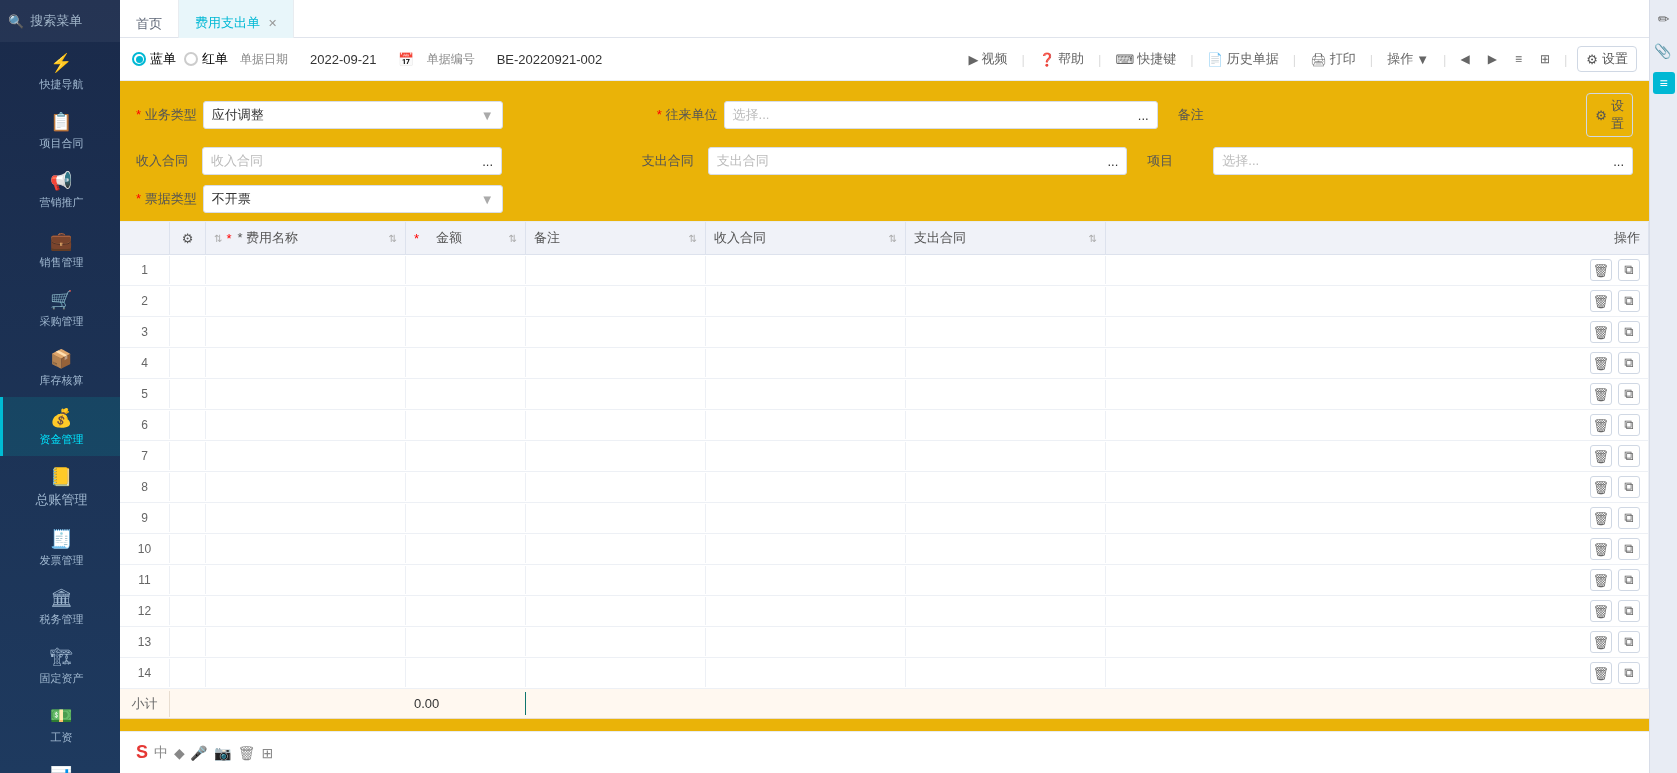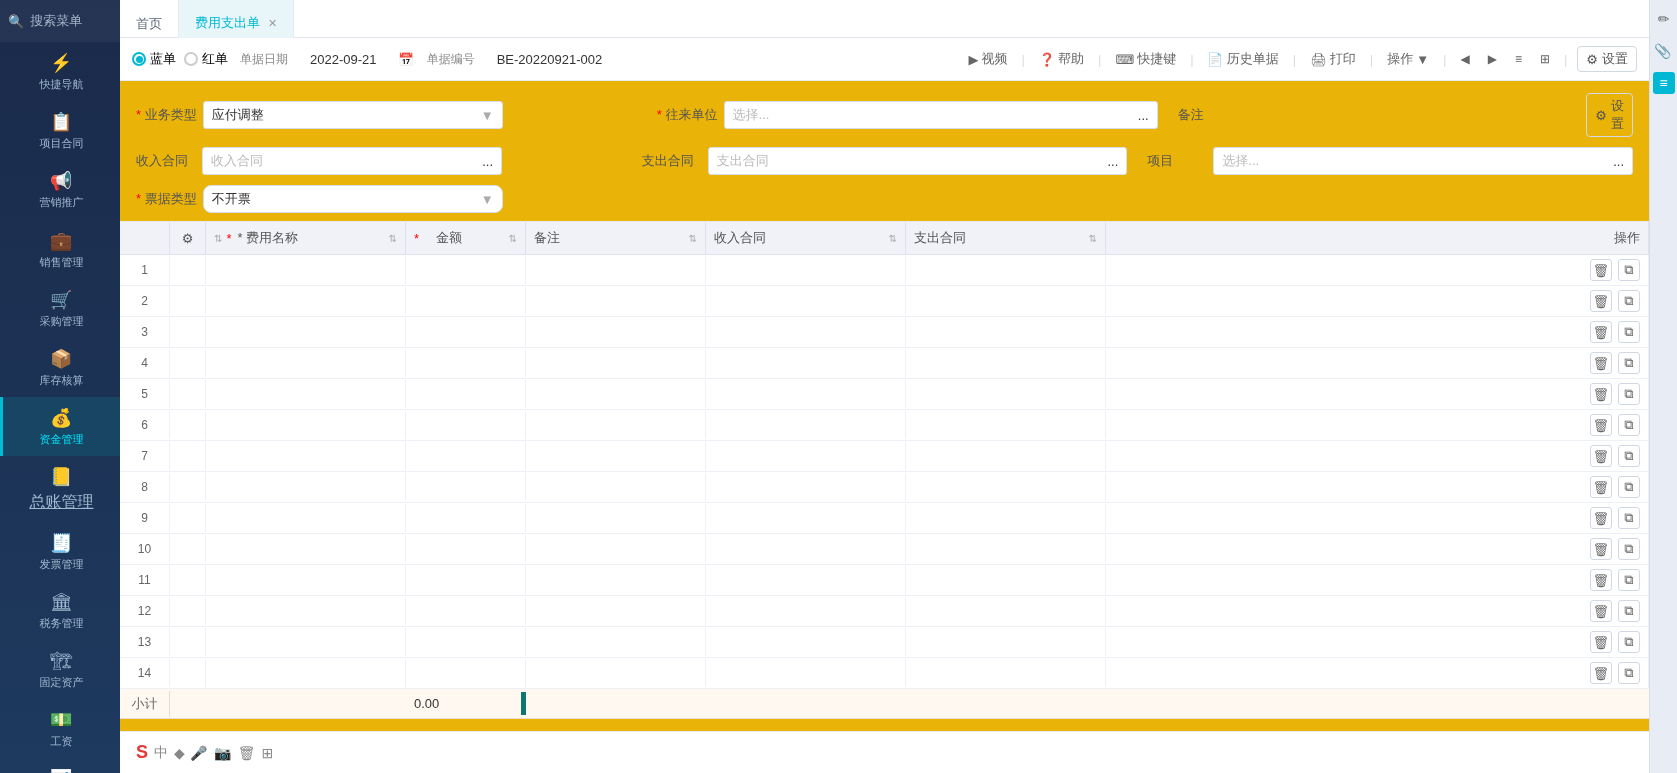--- a/index.html
+++ b/index.html
@@ -254,21 +254,21 @@
     }
     .subtotal-label {
       width: 50px;
       text-align: center;
       padding: 4px 8px;
       font-size: 13px;
       color: #666;
       border-right: 1px solid #e8ddd0;
     }
     .subtotal-empty { width: 236px; border-right: 1px solid #e8ddd0; }
-    .subtotal-amount { width: 120px; padding: 4px 8px; font-size: 13px; color: #333; font-weight: 500; border-right: 5px solid #0f766e; }
+    .subtotal-amount { width: 120px; padding: 4px 8px; font-size: 13px; color: #333; font-weight: 500; border-right: 1px solid #0f766e; }
 
     
     .icon-btn {
       width: 22px; height: 22px;
       border: 1px solid #d0d8e4;
       border-radius: 3px;
       display: flex; align-items: center; justify-content: center;
       cursor: pointer;
       font-size: 13px;
       color: #666;
@@ -373,21 +373,21 @@
       <div class="sidebar-item">
     <span class="sidebar-icon">📦</span>
     <span style="font-size:11px; text-align:center; line-height:1.2;">库存核算</span>
   </div>
       <div class="sidebar-item active">
     <span class="sidebar-icon">💰</span>
     <span style="font-size:11px; text-align:center; line-height:1.2;">资金管理</span>
   </div>
       <div class="sidebar-item">
     <span class="sidebar-icon">📒</span>
-    <span style="font-size:16px; text-align:center; line-height:1.2;text-decoration:underline;">总账管理</span>
+    <span style="font-size:13px; text-align:center; line-height:1.2;">总账管理</span>
   </div>
       <div class="sidebar-item">
     <span class="sidebar-icon">🧾</span>
     <span style="font-size:11px; text-align:center; line-height:1.2;">发票管理</span>
   </div>
       <div class="sidebar-item">
     <span class="sidebar-icon">🏛</span>
     <span style="font-size:11px; text-align:center; line-height:1.2;">税务管理</span>
   </div>
       <div class="sidebar-item">
@@ -535,21 +535,21 @@
           <div class="form-select" style="min-width:200px; flex:1;">
             <span class="form-field-placeholder">选择...</span>
             <span>...</span>
           </div>
         </div>
       </div>
 
       <div class="form-row">
         <div class="form-group">
           <span class="form-label required">票据类型</span>
-          <div class="form-select" style="max-width:300px;border-radius:8px;">
+          <div class="form-select" style="max-width:300px;">
             <span>不开票</span>
             <span style="color:#aaa;">▼</span>
           </div>
         </div>
       </div>
     </div>
 
     <div class="table-section">
       <div class="table-header-row">
         <div class="th col-no"></div>

